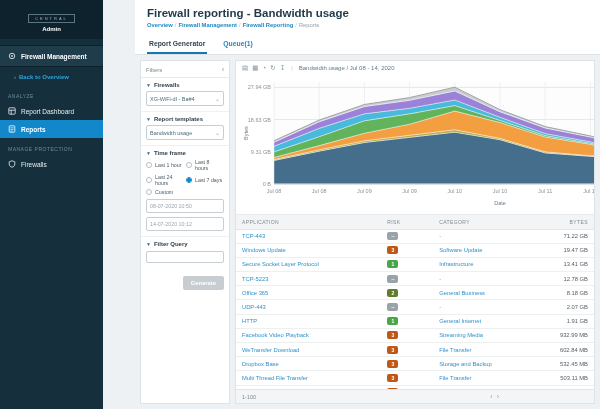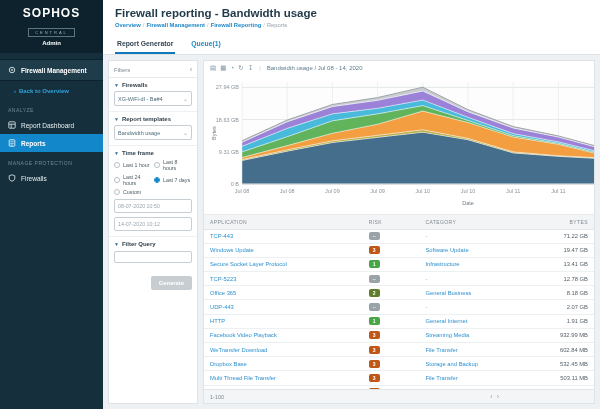--- a/index.html
+++ b/index.html
@@ -14,21 +14,21 @@
   .logo .sub { display:inline-block; border:1px solid #5a7683; color:#9fb4bd; font-size:4px; letter-spacing:2px; padding:1px 6px; margin-top:2px; }
   .logo .role { color:#fff; font-size:6px; font-weight:bold; margin-top:2px; }
   .side-mgmt { background:#1e3c4a; border-top:1px solid #0d222c; border-bottom:1px solid #0d222c; padding:6px 8px; display:flex; align-items:center; gap:5px; color:#fff; font-size:6.5px; font-weight:bold; margin-top:6px; }
   .back-link { color:#2ea3dc; font-size:6px; font-weight:bold; padding:7px 8px 5px 14px; display:flex; align-items:center; gap:3px; }
   .side-section-label { color:#6f8b98; font-size:5px; letter-spacing:.5px; padding:8px 8px 3px; }
   .side-item { display:flex; align-items:center; gap:5px; color:#e6edf0; font-size:6.5px; padding:5px 8px; cursor:pointer; }
   .side-item.active { background:#1287ca; color:#fff; font-weight:bold; }
   .side-item svg, .side-mgmt svg { flex-shrink:0; }
 
   
-  .main { flex:1; min-width:0; display:flex; flex-direction:column; background:#fff; }
+  .main { flex:1; min-width:0; display:flex; flex-direction:column; background:#fff;margin-left:32px; }
   .pagehead { padding:7px 12px 0; background:#fff; }
   .page-title { font-size:11.5px; font-weight:bold; color:#1f3948; }
   .breadcrumb { font-size:5.8px; margin-top:3px; color:#93a1a9; }
   .breadcrumb a { color:#1e88c6; text-decoration:none; font-weight:bold; }
   .breadcrumb .sep { color:#b3bdc3; margin:0 2px; }
   .tabbar { display:flex; gap:14px; padding:0 12px; border-bottom:1px solid #dfe3e6; background:#fff; margin-top:6px; }
   .tab { font-size:6.8px; padding:6px 2px 5px; cursor:pointer; color:#1e88c6; font-weight:bold; }
   .tab.active { color:#33454f; border-bottom:2px solid #1178ba; }
 
   .content { flex:1; min-height:0; display:flex; gap:5px; background:#eef1f3; padding:5px; }
@@ -74,21 +74,20 @@
   .pg-range { flex:0 0 auto; }
   .pg-arrows { margin-left:auto; margin-right:85px; color:#9aa6ad; letter-spacing:4px; cursor:pointer; font-size:7px; }
 </style>
 </head>
 <body>
 
 <div class="app">
 
   <div class="sidebar">
     <div class="logo">
-      <div class="brand">SOPHOS</div>
       <div><span class="sub">CENTRAL</span></div>
       <div class="role">Admin</div>
     </div>
     <div class="side-mgmt">
       <svg width="8" height="8" viewBox="0 0 10 10">
           <circle cx="5" cy="5" r="3.4" fill="none" stroke="#cfdbe1" stroke-width="1.2"></circle>
           <circle cx="5" cy="5" r="1.1" fill="#cfdbe1"></circle>
         </svg>
       <span>Firewall Management</span>
     </div>

